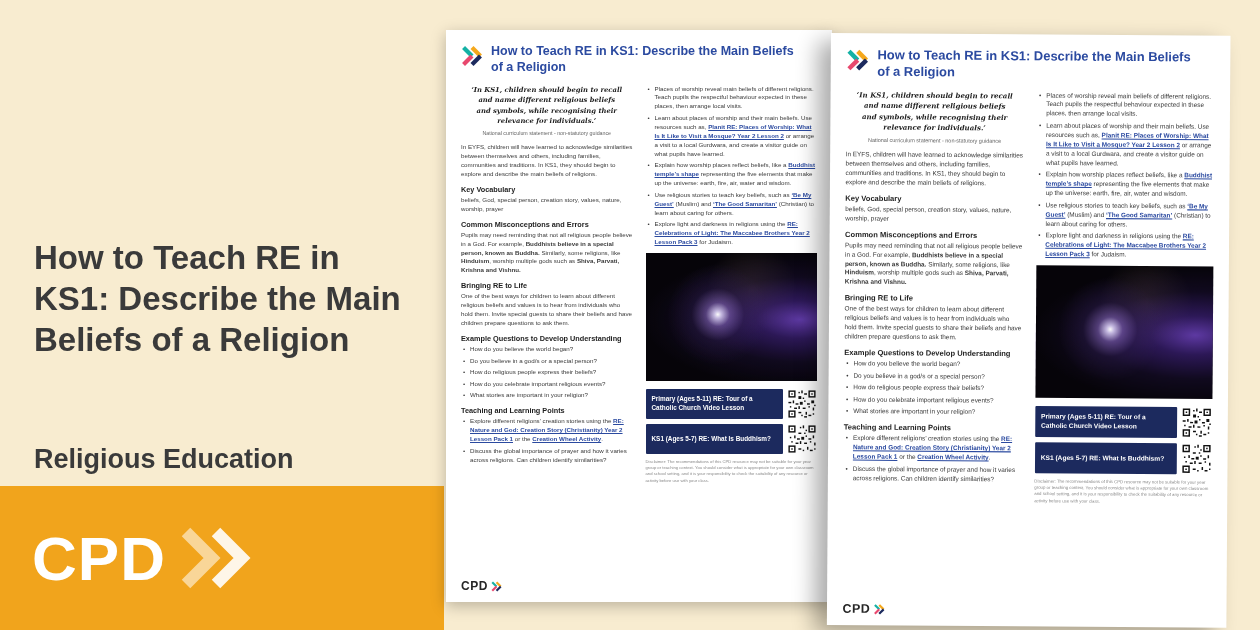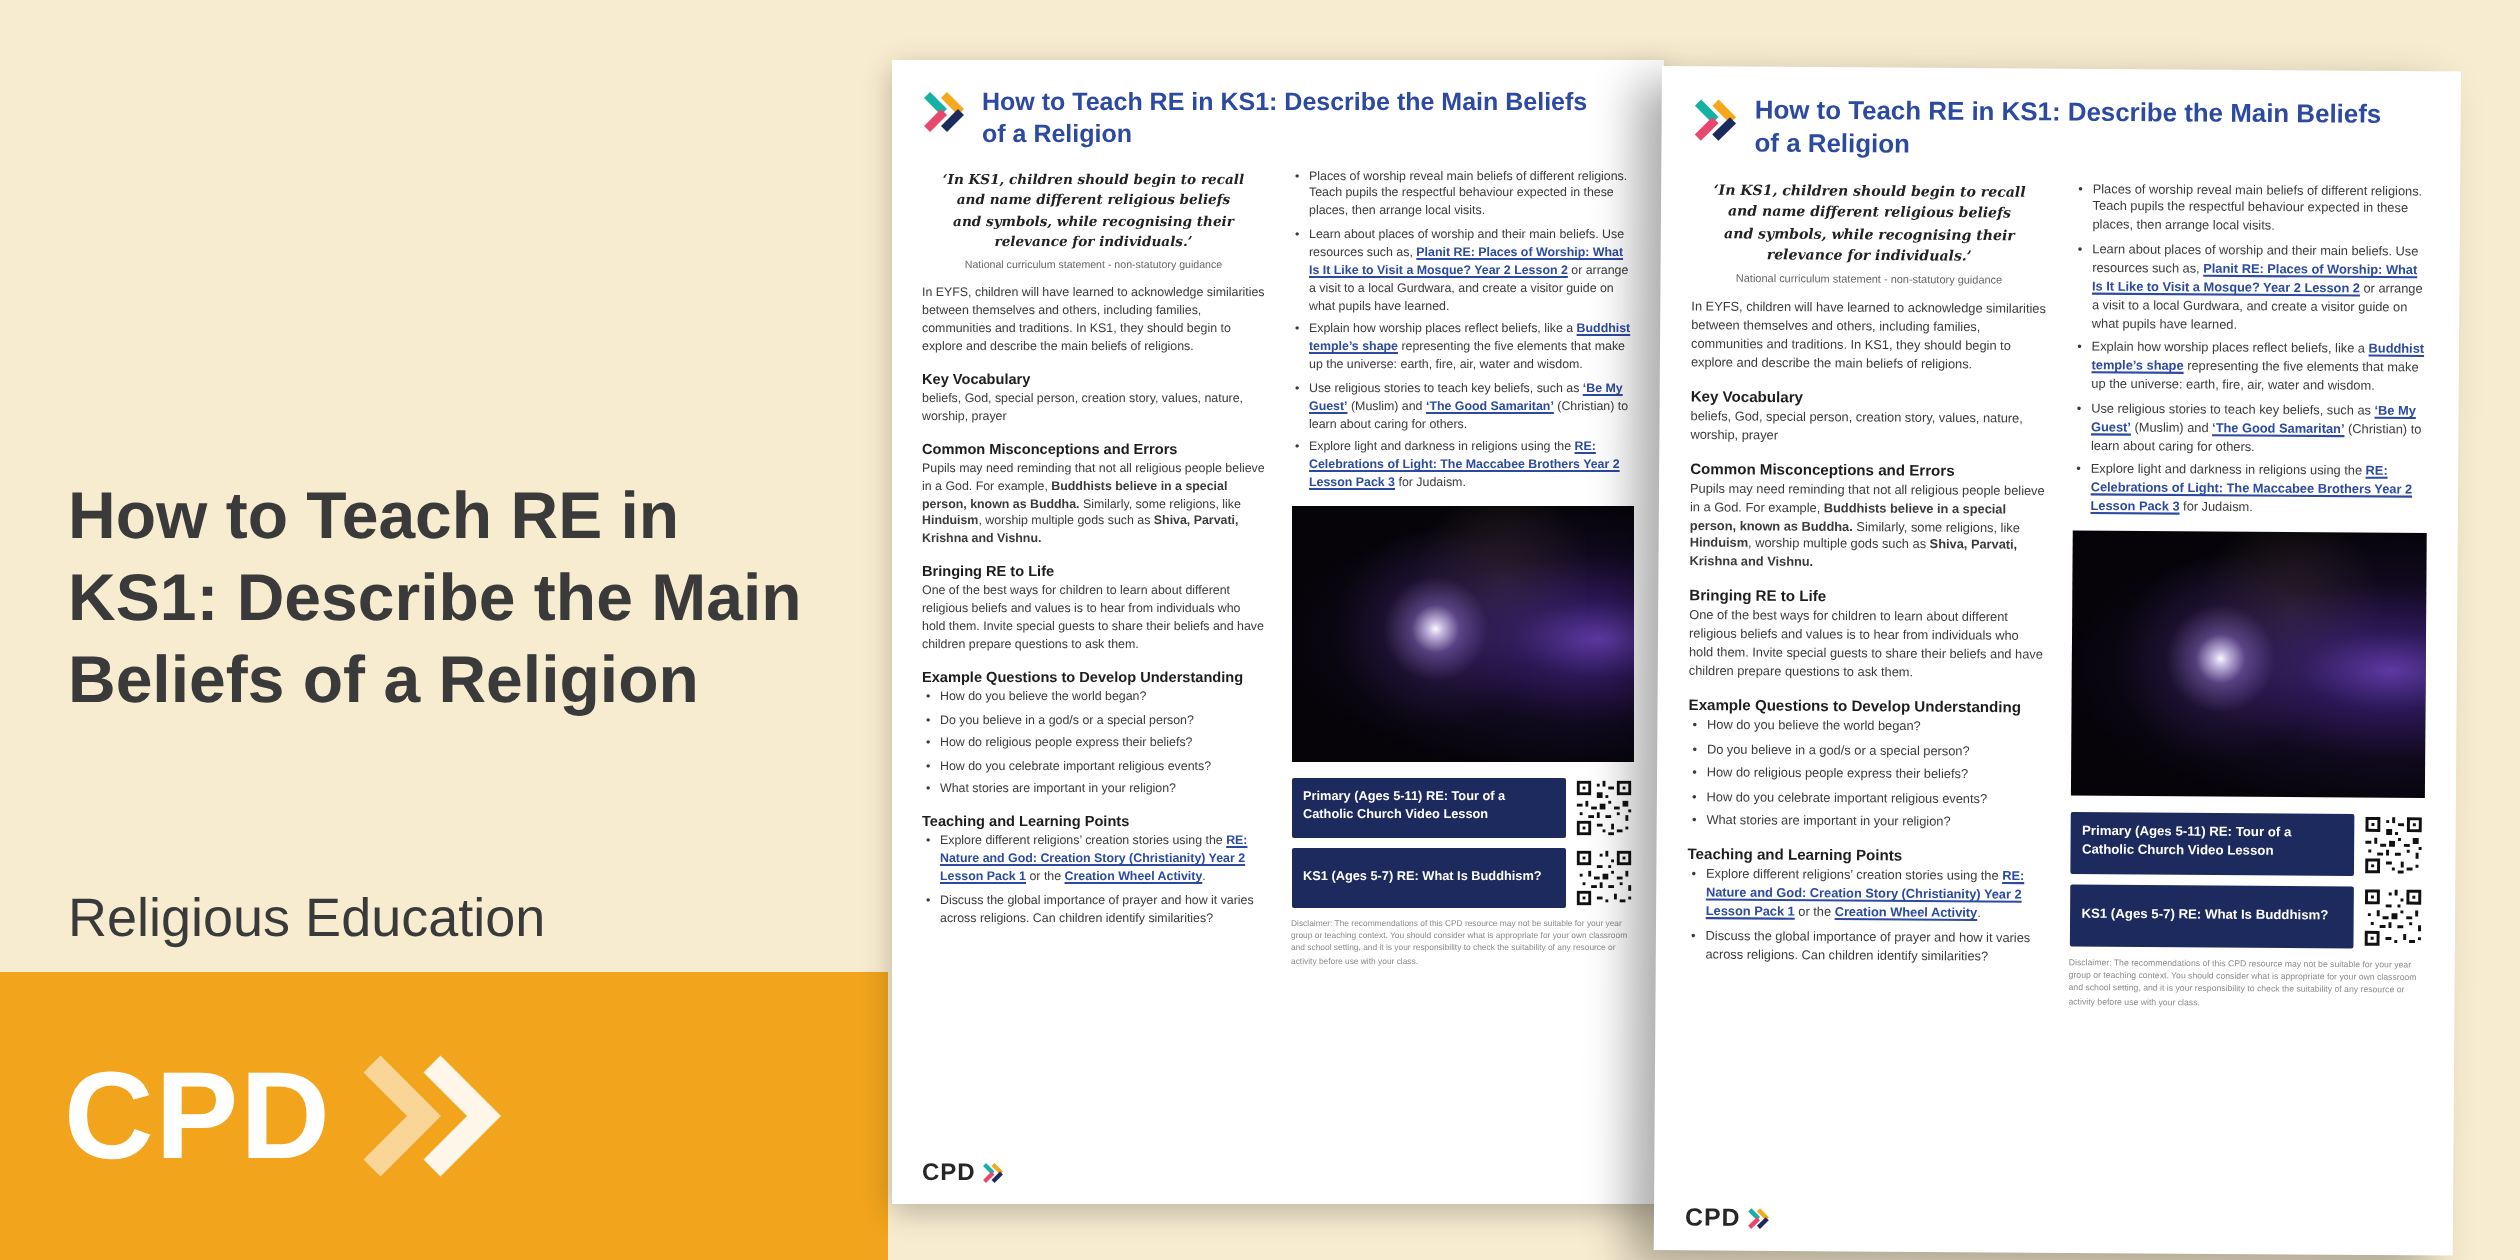--- a/index.html
+++ b/index.html
@@ -9,21 +9,21 @@
     background:#f8ecd0; font-family:"Liberation Sans", sans-serif;
   }
 
   
   .hero-title {
     position:absolute; left:34px; top:238px; width:376px;
     font-size:33px; font-weight:700; color:#3a3a3a; line-height:1.24;
   }
   .hero-subtitle {
     position:absolute; left:34px; top:444px;
-    font-size:27px; font-weight:400; color:#3a3a3a;
+    font-size:27px; font-weight:700; color:#3a3a3a;
   }
   .brand-block {
     position:absolute; left:0; top:486px; width:444px; height:144px;
     background:#f1a41c; display:flex; align-items:center; padding-left:32px; gap:12px;
   }
   .brand-text { color:#ffffff; font-size:62px; font-weight:700; letter-spacing:1px; }
   .brand-chevrons { width:84px; height:66px; }
 
   
   .page {

